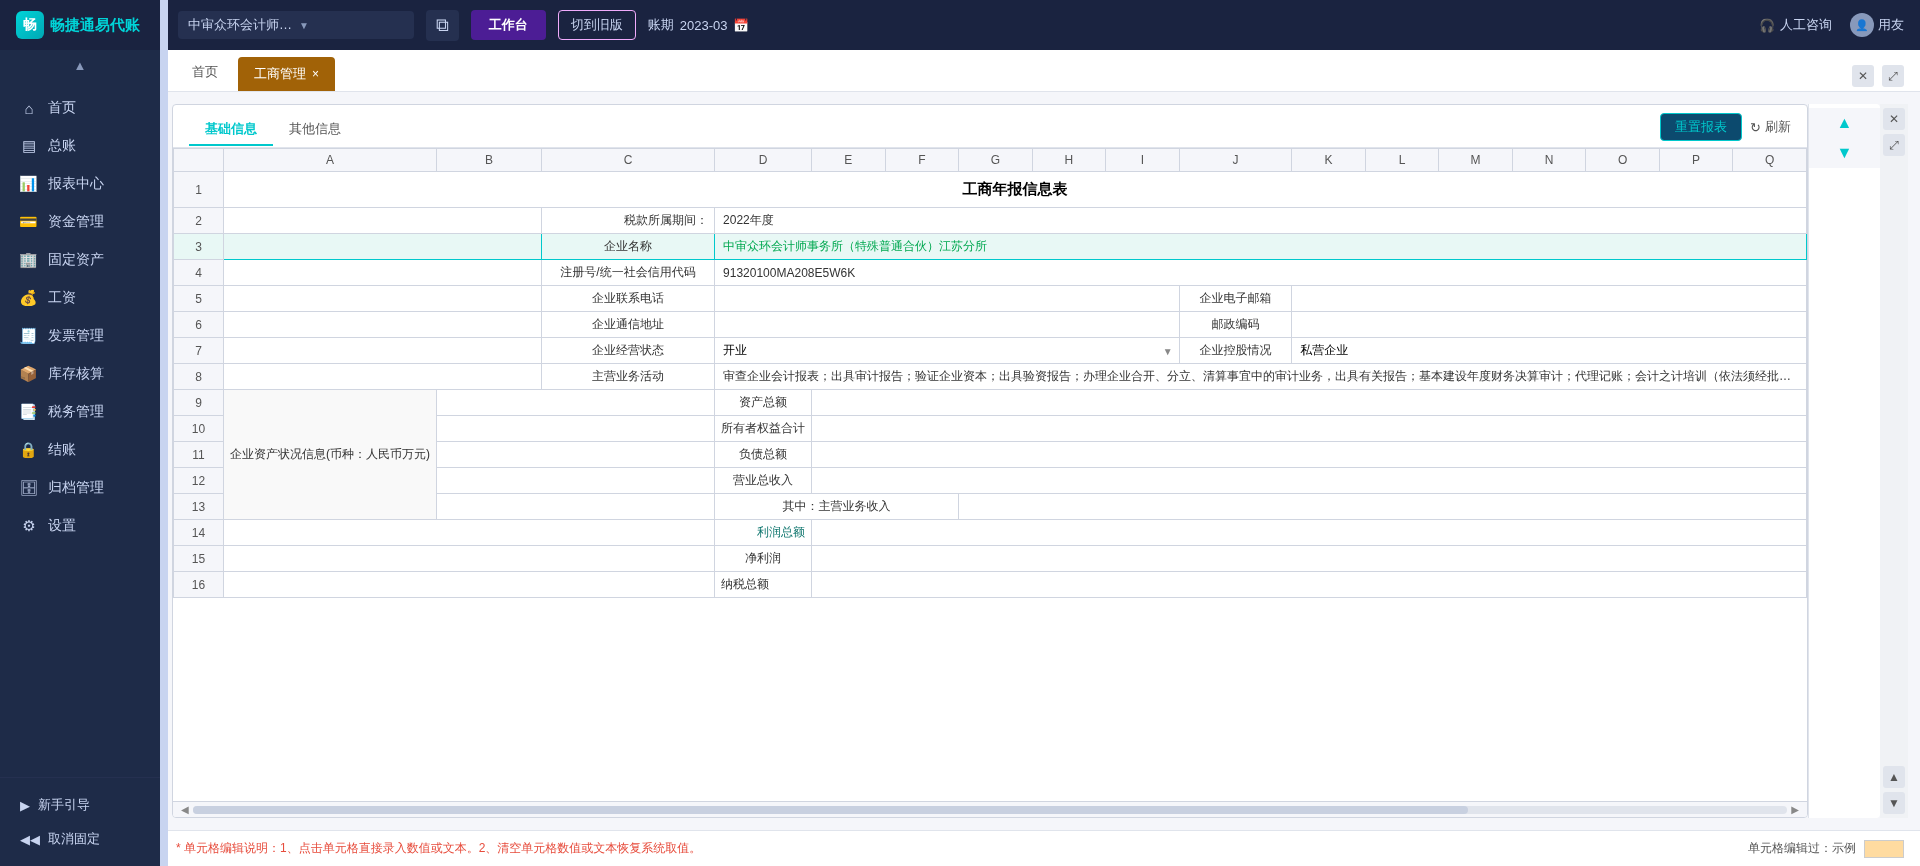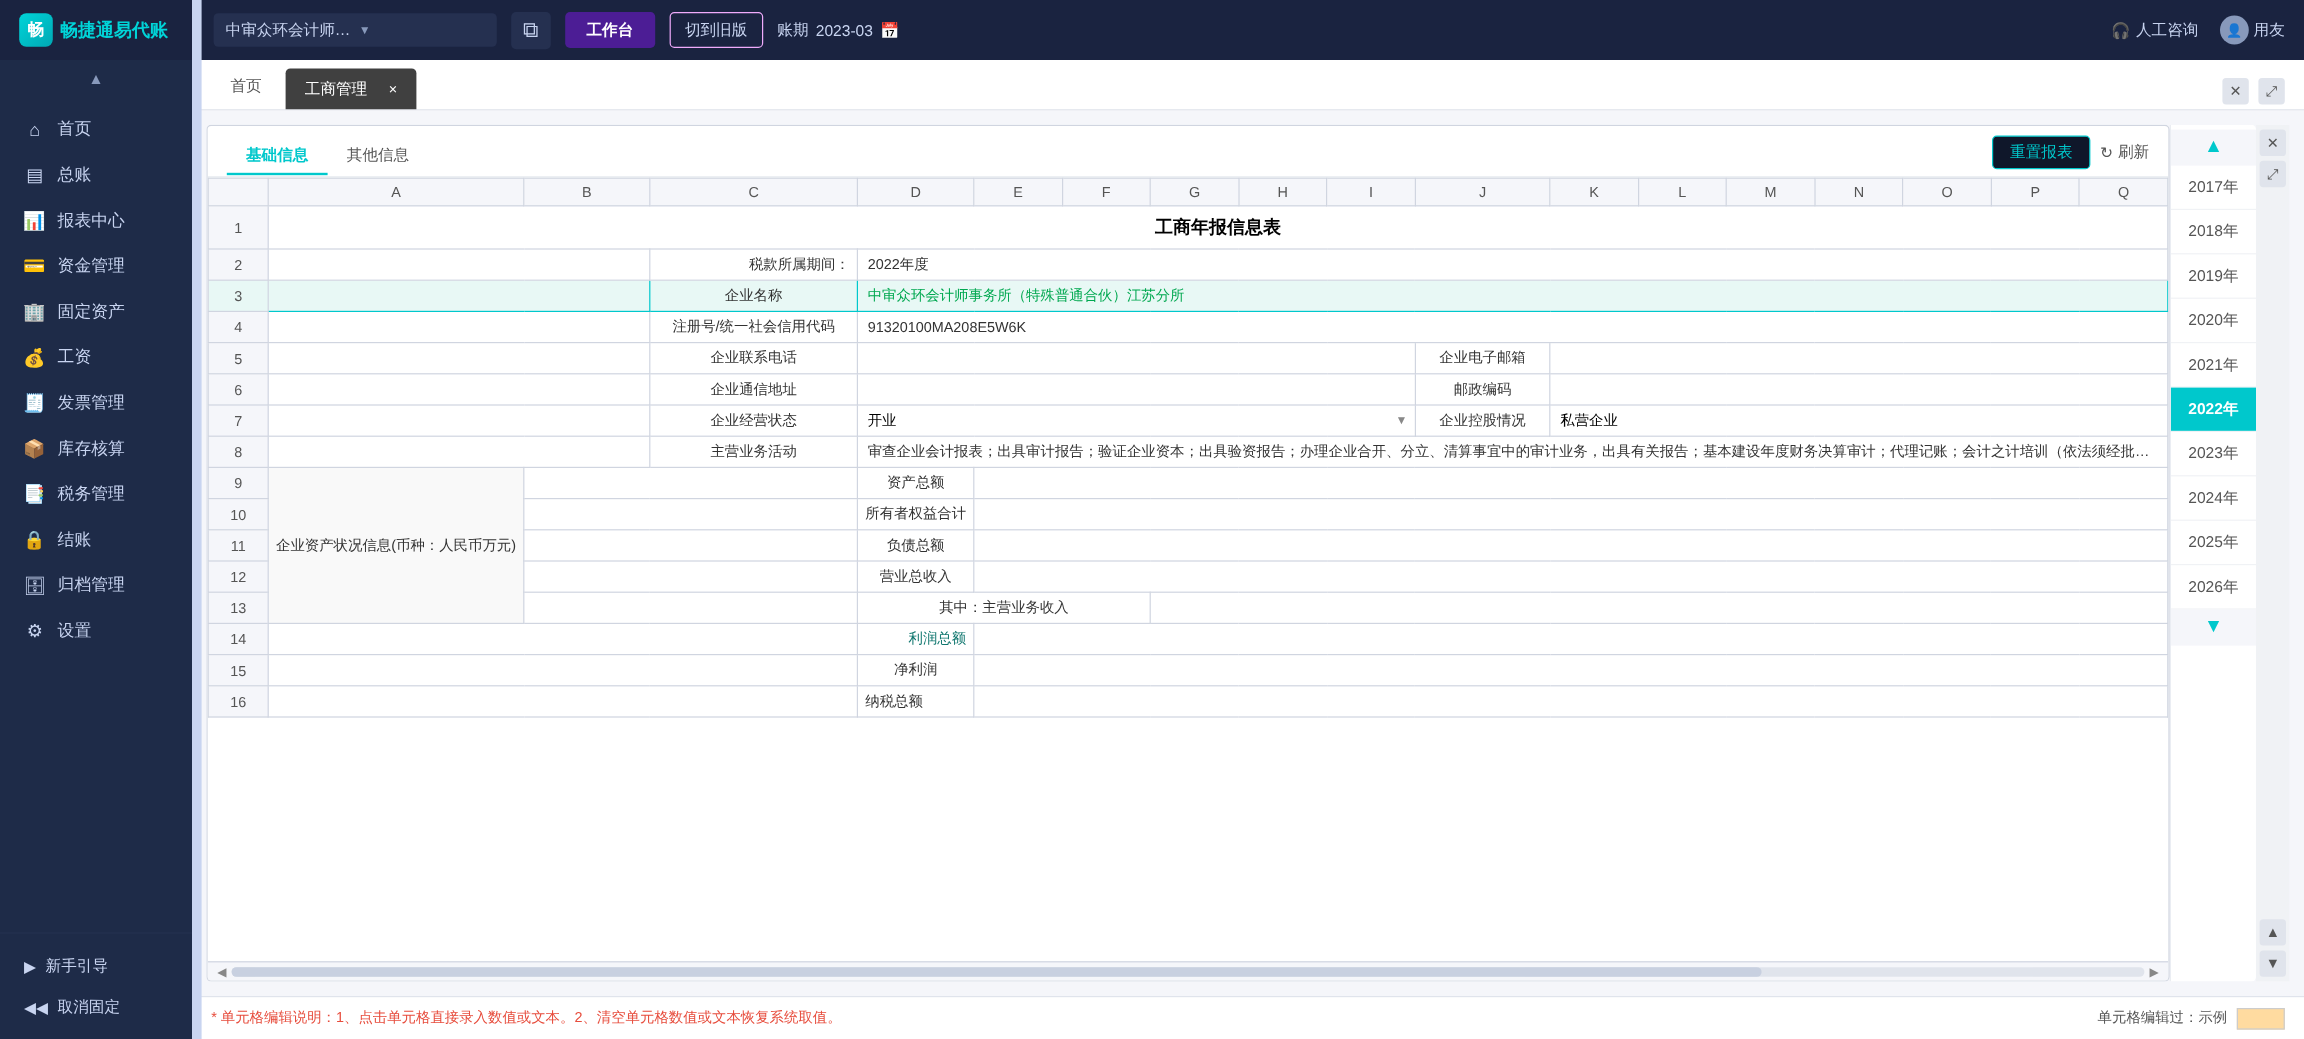--- a/index.html
+++ b/index.html
@@ -33,35 +33,35 @@
     .sidebar-scroll-btn { display: flex; align-items: center; justify-content: center; padding: 8px; color: #8899bb; cursor: pointer; }
     .sidebar-bottom { padding: 10px 0; border-top: 1px solid #253050; }
     .sidebar-bottom-item { display: flex; align-items: center; gap: 8px; padding: 8px 20px; color: #c8d4f0; cursor: pointer; font-size: 13px; }
 
     
     .main { flex: 1; display: flex; flex-direction: column; background: #f5f6fa; overflow: hidden; }
 
     
     .tabbar { height: 42px; background: #fff; display: flex; align-items: flex-end; padding: 0 16px; border-bottom: 1px solid #e0e4ec; flex-shrink: 0; gap: 4px; }
     .tab-home { padding: 8px 16px; color: #555; cursor: pointer; font-size: 13px; border-bottom: 2px solid transparent; }
-    .tab-active { background: #404040; color: #fff; border-radius: 4px 4px 0 0; padding: 8px 16px; font-size: 13px; display: flex; align-items: center; gap: 18px; cursor: pointer; }
+    .tab-active { background: #a16207; color: #fff; border-radius: 4px 4px 0 0; padding: 8px 16px; font-size: 13px; display: flex; align-items: center; gap: 6px; cursor: pointer; }
     .tab-close { color: #fff; font-size: 12px; cursor: pointer; }
 
     
     .content { flex: 1; display: flex; overflow: hidden; padding: 12px; gap: 0; }
 
     
     .spreadsheet-container { flex: 1; display: flex; flex-direction: column; background: #fff; border: 1px solid #d0d5e0; border-radius: 4px; overflow: hidden; }
 
     
     .sub-tabs { display: flex; align-items: center; padding: 8px 16px 0; border-bottom: 1px solid #e0e4ec; gap: 0; }
     .sub-tab { padding: 6px 16px; font-size: 13px; cursor: pointer; border-bottom: 2px solid transparent; color: #555; }
     .sub-tab.active { color: #00c8cc; border-bottom-color: #00c8cc; font-weight: bold; }
     .sub-tab-actions { margin-left: auto; display: flex; align-items: center; gap: 8px; padding-bottom: 6px; }
-    .reset-btn { border: 1px solid #00c8cc; color: #00c8cc; background: #0f172a; border-radius: 4px; padding: 4px 14px; font-size: 13px; cursor: pointer; }
+    .reset-btn { border: 1px solid #00c8cc; color: #00c8cc; background: #0c4a6e; border-radius: 4px; padding: 4px 14px; font-size: 13px; cursor: pointer; }
     .refresh-btn { border: none; background: transparent; color: #555; font-size: 13px; cursor: pointer; display: flex; align-items: center; gap: 4px; }
 
     
     .spreadsheet-wrapper { flex: 1; overflow: auto; position: relative; }
     .spreadsheet { border-collapse: collapse; width: 100%; min-width: 1400px; }
     .spreadsheet th, .spreadsheet td { border: 1px solid #d0d5e0; font-size: 12px; white-space: nowrap; }
     .col-header { background: #f5f6fa; color: #555; text-align: center; padding: 4px 8px; font-weight: normal; min-width: 50px; }
     .row-num { background: #f5f6fa; color: #555; text-align: center; padding: 4px 6px; min-width: 30px; width: 30px; font-weight: normal; }
     .corner { background: #f5f6fa; width: 30px; }
 
@@ -378,32 +378,20 @@
             <span class="h-scroll-left">◀</span>
             <div class="h-scroll-track">
               <div class="h-scroll-thumb"></div>
             </div>
             <span class="h-scroll-right">▶</span>
           </div>
         </div>
 
         <div class="year-sidebar">
           <button class="year-nav-up">▲</button>
-          <div class="year-sidebar-inner">
-            <div class="year-item">2017年</div>
-            <div class="year-item">2018年</div>
-            <div class="year-item">2019年</div>
-            <div class="year-item">2020年</div>
-            <div class="year-item">2021年</div>
-            <div class="year-item active">2022年</div>
-            <div class="year-item">2023年</div>
-            <div class="year-item">2024年</div>
-            <div class="year-item">2025年</div>
-            <div class="year-item">2026年</div>
-          </div>
           <button class="year-nav-down">▼</button>
         </div>
 
         <div class="right-panel">
           <button class="panel-btn">✕</button>
           <button class="panel-btn">⤢</button>
           <button class="panel-btn" style="margin-top:auto;">▲</button>
           <button class="panel-btn">▼</button>
         </div>
       </div>

